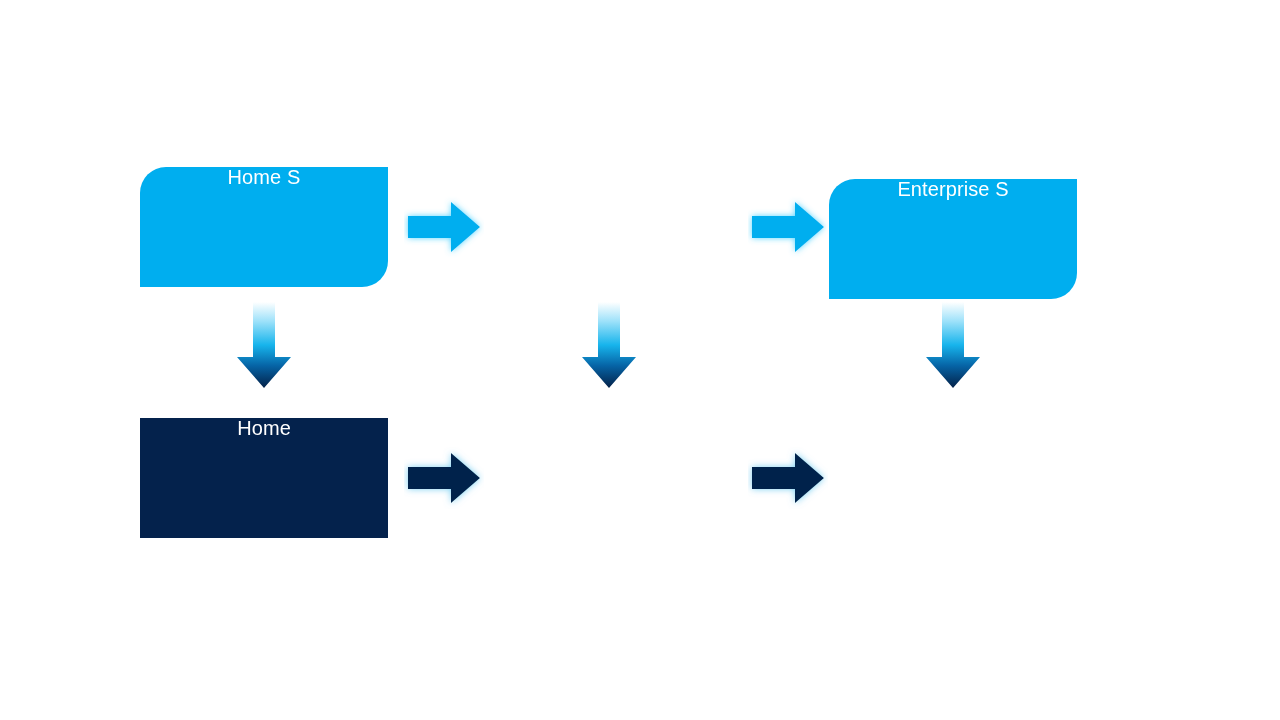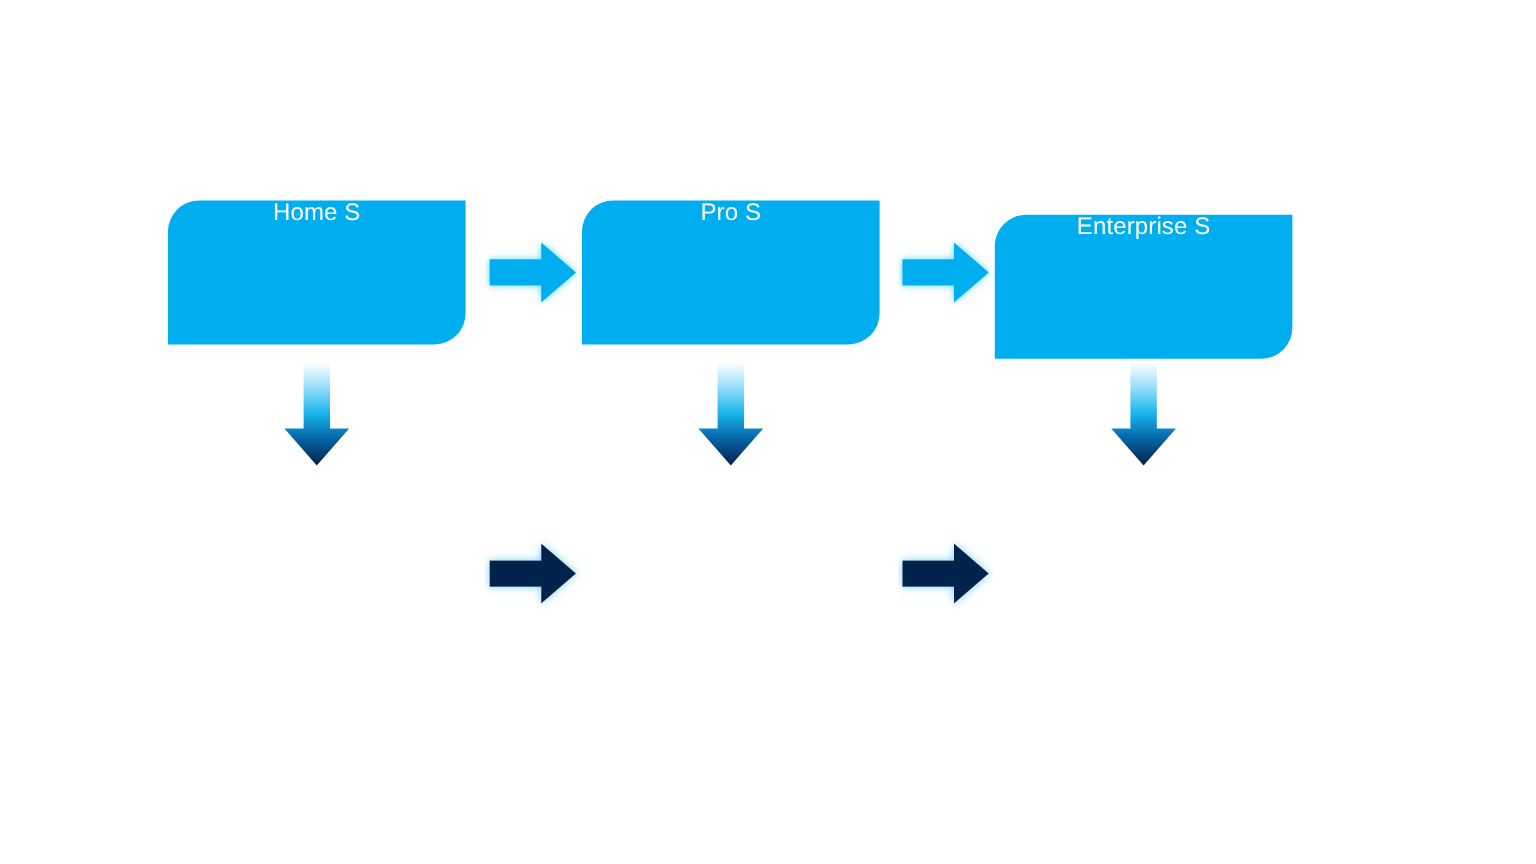--- a/index.html
+++ b/index.html
@@ -91,23 +91,20 @@
 </style>
 </head>
 <body>
 
 <div id="canvas">
 
   <div class="node service row-top col-1">
     <span class="node-label">Home S</span>
   </div>
 
-  <div class="node service row-top col-2">
-    <span class="node-label">Pro S</span>
-  </div>
 
   <div class="node service row-top col-3">
     <span class="node-label">Enterprise S</span>
   </div>
 
   <div class="h-arrow top gap-1">
     <svg viewBox="0 0 80 62" xmlns="http://www.w3.org/2000/svg">
       <defs>
         <filter id="glowCyanA" x="-60%" y="-60%" width="220%" height="220%">
           <feDropShadow dx="0" dy="0" stdDeviation="3.2" flood-color="#4FD3FF" flood-opacity="0.95"></feDropShadow>
@@ -166,20 +163,23 @@
           <stop offset="22%" stop-color="#9FE2FA"></stop>
           <stop offset="50%" stop-color="#17B4EC"></stop>
           <stop offset="74%" stop-color="#0664A6"></stop>
           <stop offset="100%" stop-color="#042148"></stop>
         </linearGradient>
       </defs>
       <path d="M22,0 L44,0 L44,55 L60,55 L33,86 L6,55 L22,55 Z" fill="url(#vgradC)"></path>
     </svg>
   </div>
 
+  <div class="node product row-bottom col-1">
+    <span class="node-label">Home</span>
+  </div>
 
 
 
   <div class="h-arrow bottom gap-1">
     <svg viewBox="0 0 80 62" xmlns="http://www.w3.org/2000/svg">
       <defs>
         <filter id="glowNavyA" x="-60%" y="-60%" width="220%" height="220%">
           <feDropShadow dx="0" dy="0" stdDeviation="3.6" flood-color="#66C8F0" flood-opacity="0.85"></feDropShadow>
         </filter>
       </defs>

